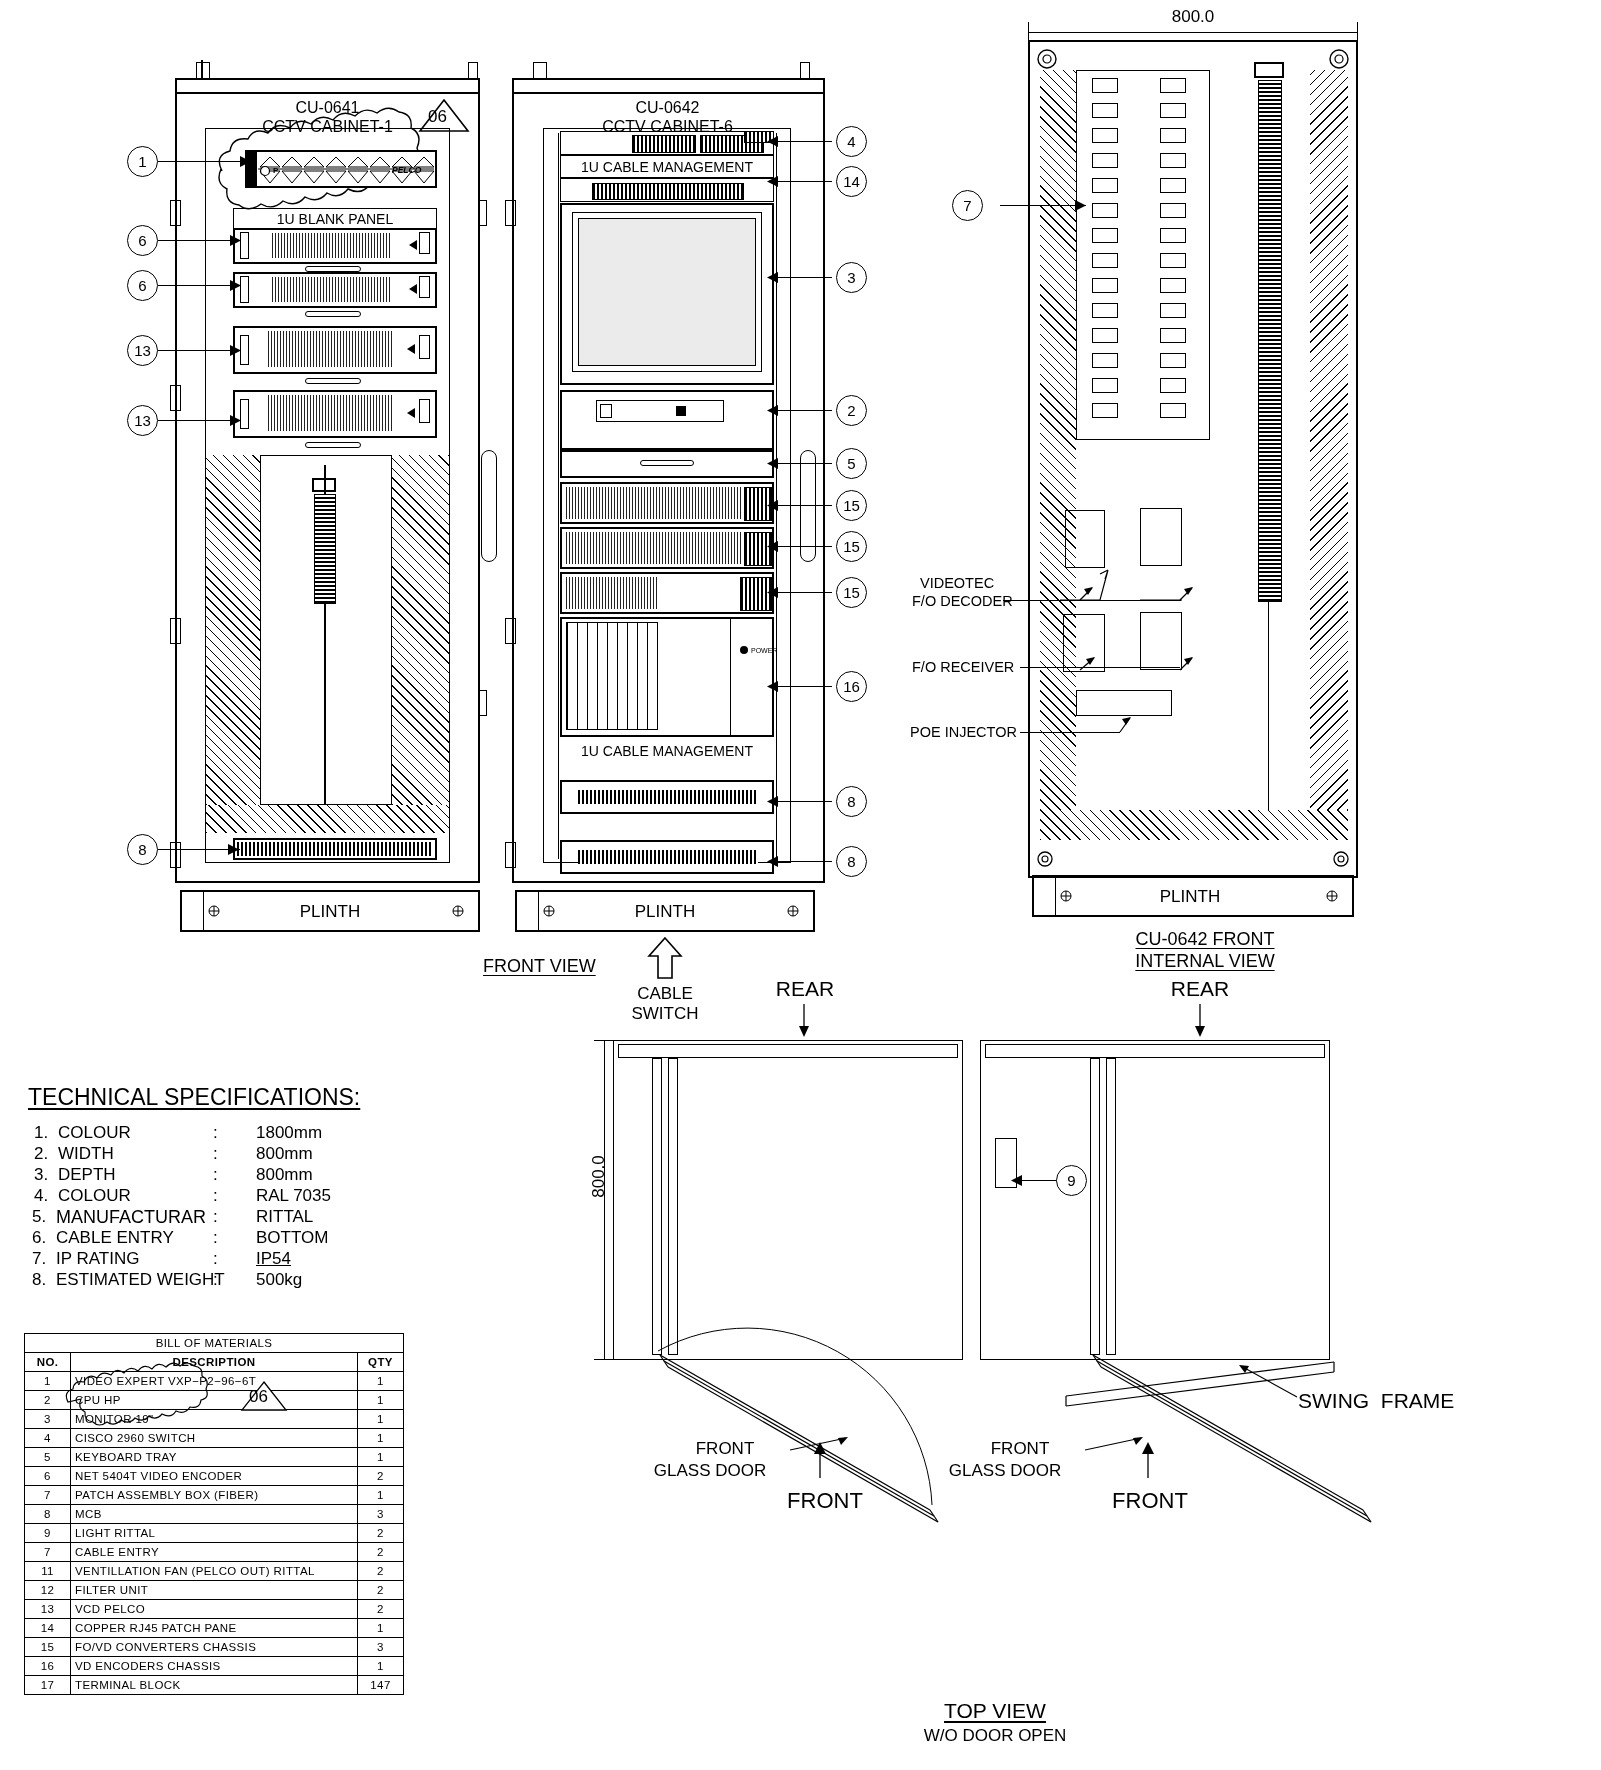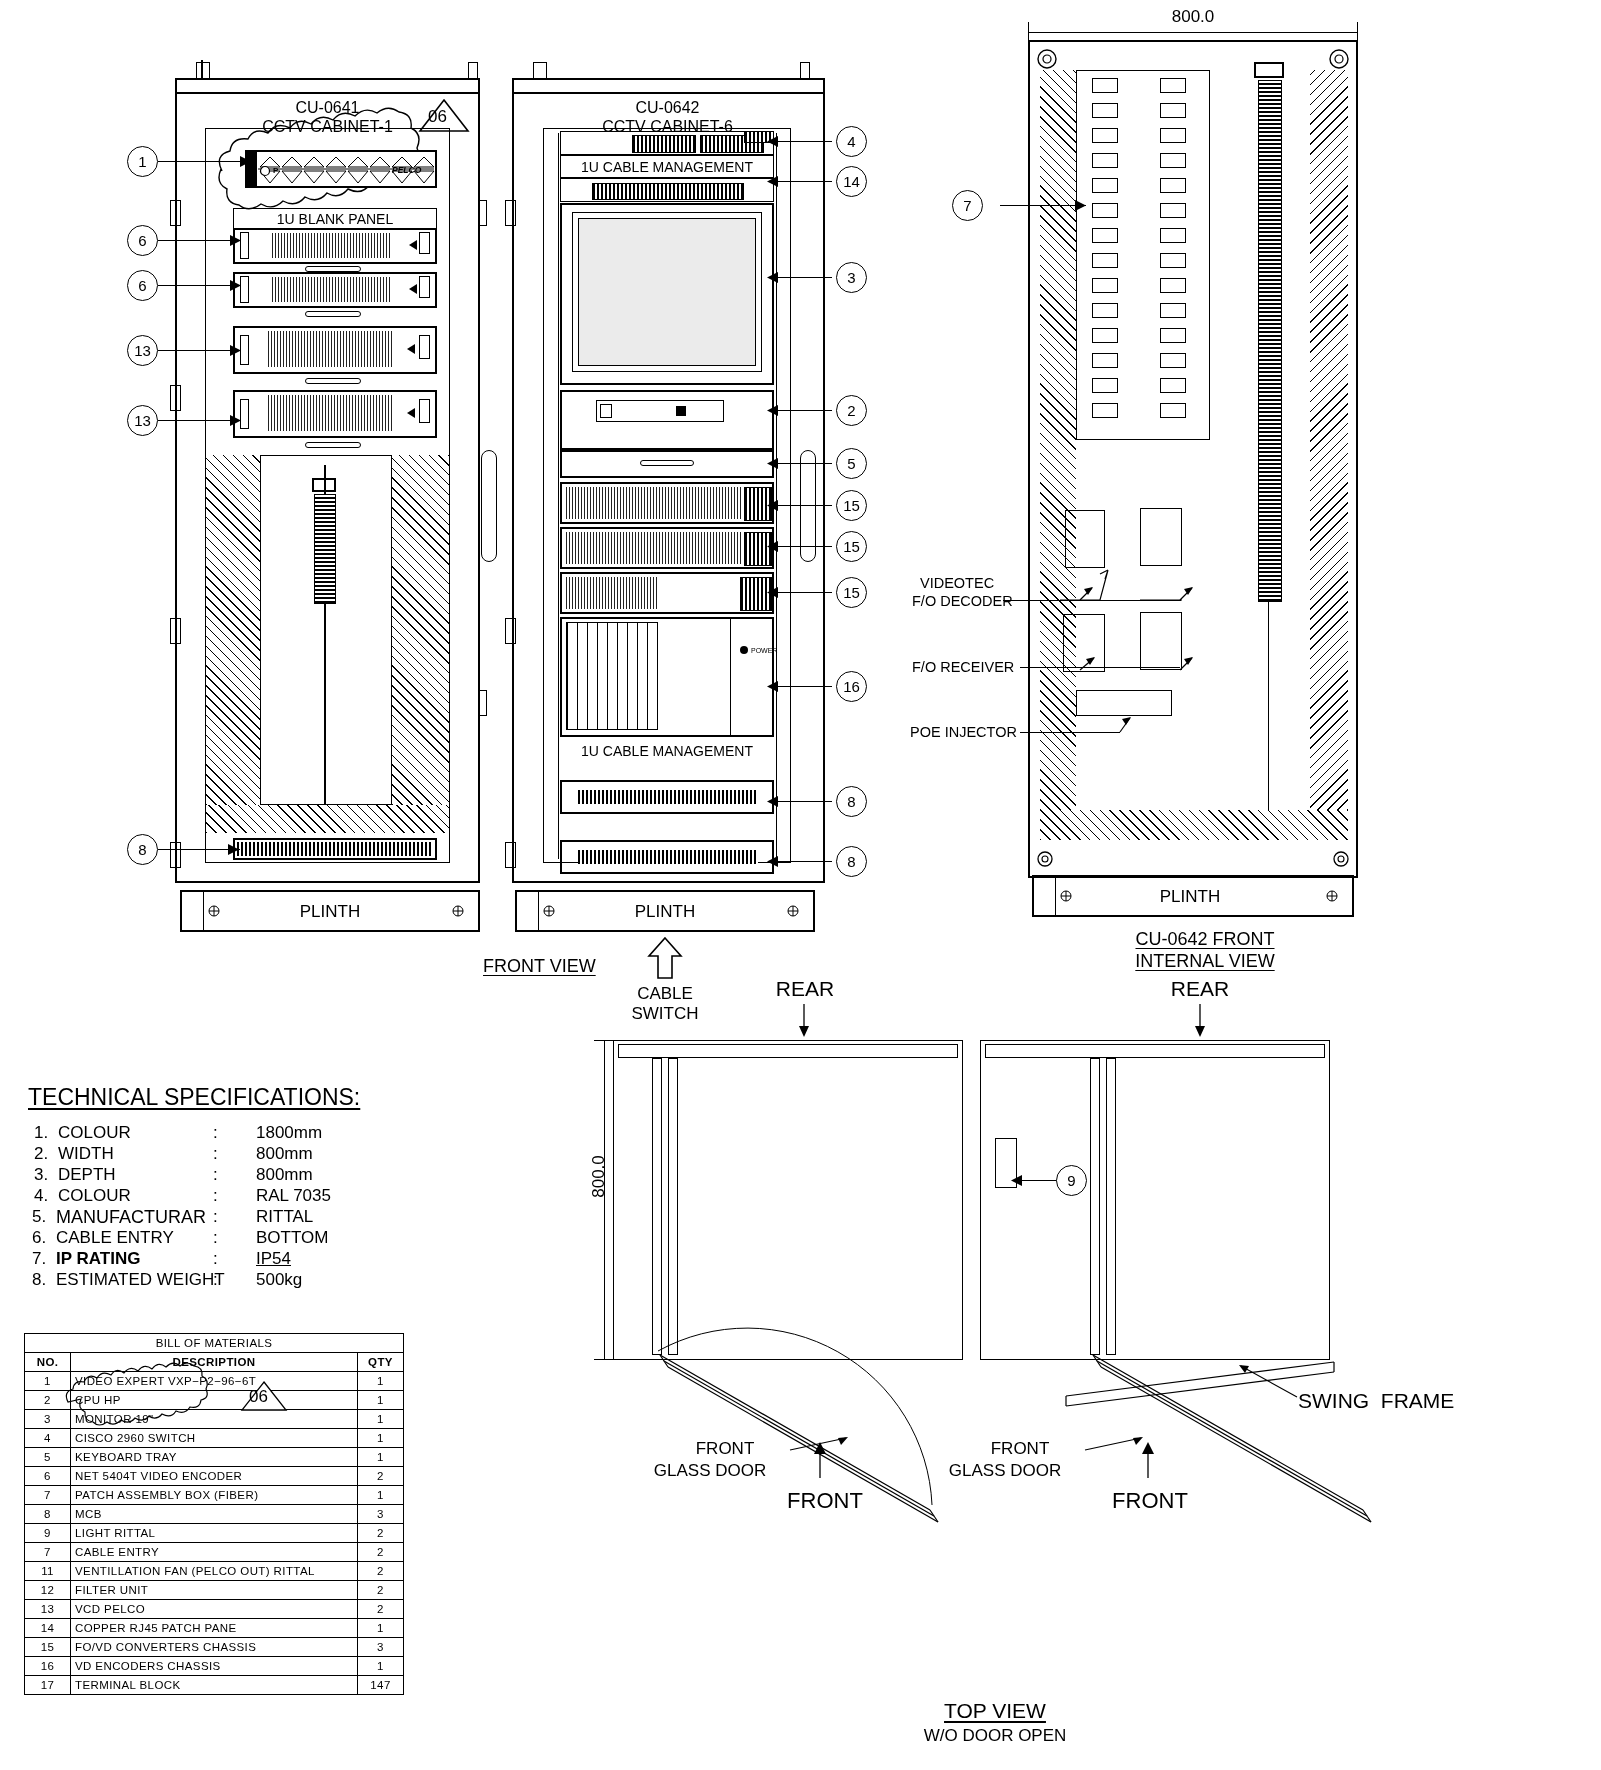--- a/index.html
+++ b/index.html
@@ -512,21 +512,21 @@
         <span class="txt" style="left:222px;top:0;font-size:17px;">RITTAL</span>
       </div>
       <div class="abs" style="left:0;top:105px;width:340px;height:21px;">
         <span class="txt" style="left:-2px;top:0;font-size:17px;">6.</span>
         <span class="txt" style="left:22px;top:0;font-size:17px;">CABLE ENTRY</span>
         <span class="txt" style="left:179px;top:0;font-size:17px;">:</span>
         <span class="txt" style="left:222px;top:0;font-size:17px;">BOTTOM</span>
       </div>
       <div class="abs" style="left:0;top:126px;width:340px;height:21px;">
         <span class="txt" style="left:-2px;top:0;font-size:17px;">7.</span>
-        <span class="txt" style="left:22px;top:0;font-size:17px;font-weight:bold;">IP RATING</span>
+        <span class="txt" style="left:22px;top:0;font-size:17px;">IP RATING</span>
         <span class="txt" style="left:179px;top:0;font-size:17px;">:</span>
         <span class="txt" style="left:222px;top:0;font-size:17px;text-decoration:underline;">IP54</span>
       </div>
       <div class="abs" style="left:0;top:147px;width:340px;height:21px;">
         <span class="txt" style="left:-2px;top:0;font-size:17px;">8.</span>
         <span class="txt" style="left:22px;top:0;font-size:17px;">ESTIMATED WEIGHT</span>
         <span class="txt" style="left:179px;top:0;font-size:17px;">:</span>
         <span class="txt" style="left:222px;top:0;font-size:17px;">500kg</span>
       </div>
     </div>

